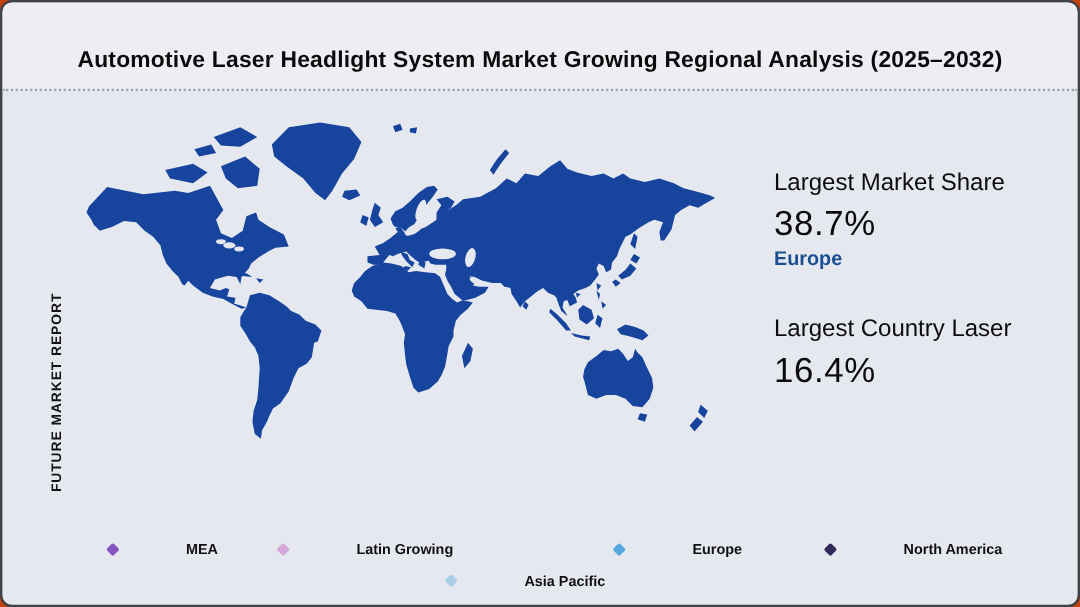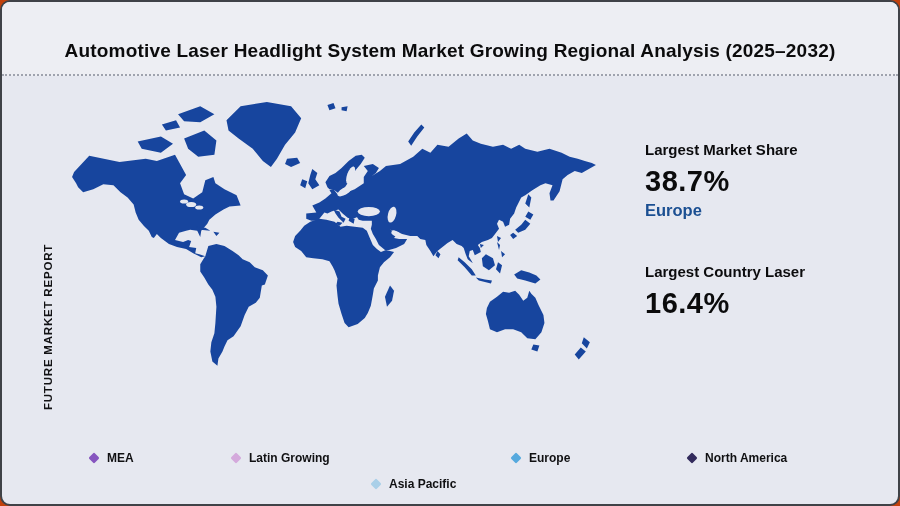--- a/index.html
+++ b/index.html
@@ -6,24 +6,24 @@
   .stage{position:relative;width:900px;height:506px;background:#c2410c;overflow:hidden;}
   .card{position:absolute;inset:0;background:#e6e8f0;border:2px solid #3f4247;border-radius:10px;overflow:hidden;box-sizing:border-box;}
   .header{position:absolute;top:0;left:0;right:0;height:72px;background:#edeef3;border-bottom:2px dotted #9fa3ae;}
   .title{margin:0;padding-top:38px;text-align:center;font-size:19px;font-weight:700;color:#0b0b0c;letter-spacing:0.2px;}
   .watermark{position:absolute;left:46px;top:325px;transform:translate(-50%,-50%) rotate(-90deg);white-space:nowrap;font-size:11.5px;font-weight:700;letter-spacing:0.8px;color:#121214;}
   .map-wrap{position:absolute;left:63px;top:94px;width:540px;height:294px;}
   .map-wrap svg{width:100%;height:100%;display:block;}
   .stats{position:absolute;left:643px;top:0;width:240px;}
   .stat{position:absolute;left:0;width:240px;}
   .stat1{top:139px;} .stat2{top:261px;}
-  .stat-label{font-size:15px;font-weight:700;color:#0c0c0e;}
-  .stat-value{font-size:29px;font-weight:700;color:#0b0b0c;margin-top:7px;letter-spacing:0.5px;}
+  .stat-label{font-size:20px;font-weight:400;color:#0c0c0e;}
+  .stat-value{font-size:29px;font-weight:400;color:#0b0b0c;margin-top:7px;letter-spacing:0.5px;}
   .stat-region{font-size:16.5px;font-weight:800;color:#1b4f92;margin-top:3px;}
-  .legend-item{position:absolute;top:448px;display:flex;align-items:center;height:16px;}
+  .legend-item{position:absolute;top:448px;display:flex;align-items:center;height:16px;gap:48px;}
   .dot{width:8px;height:8px;transform:rotate(45deg);border-radius:1.5px;margin-right:9px;flex:0 0 auto;}
   .legend-label{font-size:12px;font-weight:700;color:#101012;white-space:nowrap;}
   .li-0{left:88px;} .li-1{left:230px;} .li-2{left:370px;margin-top:26px;} .li-3{left:510px;} .li-4{left:686px;}
 </style>
 </head>
 <body>
 
 <div class="stage">
   <div class="card">
 

